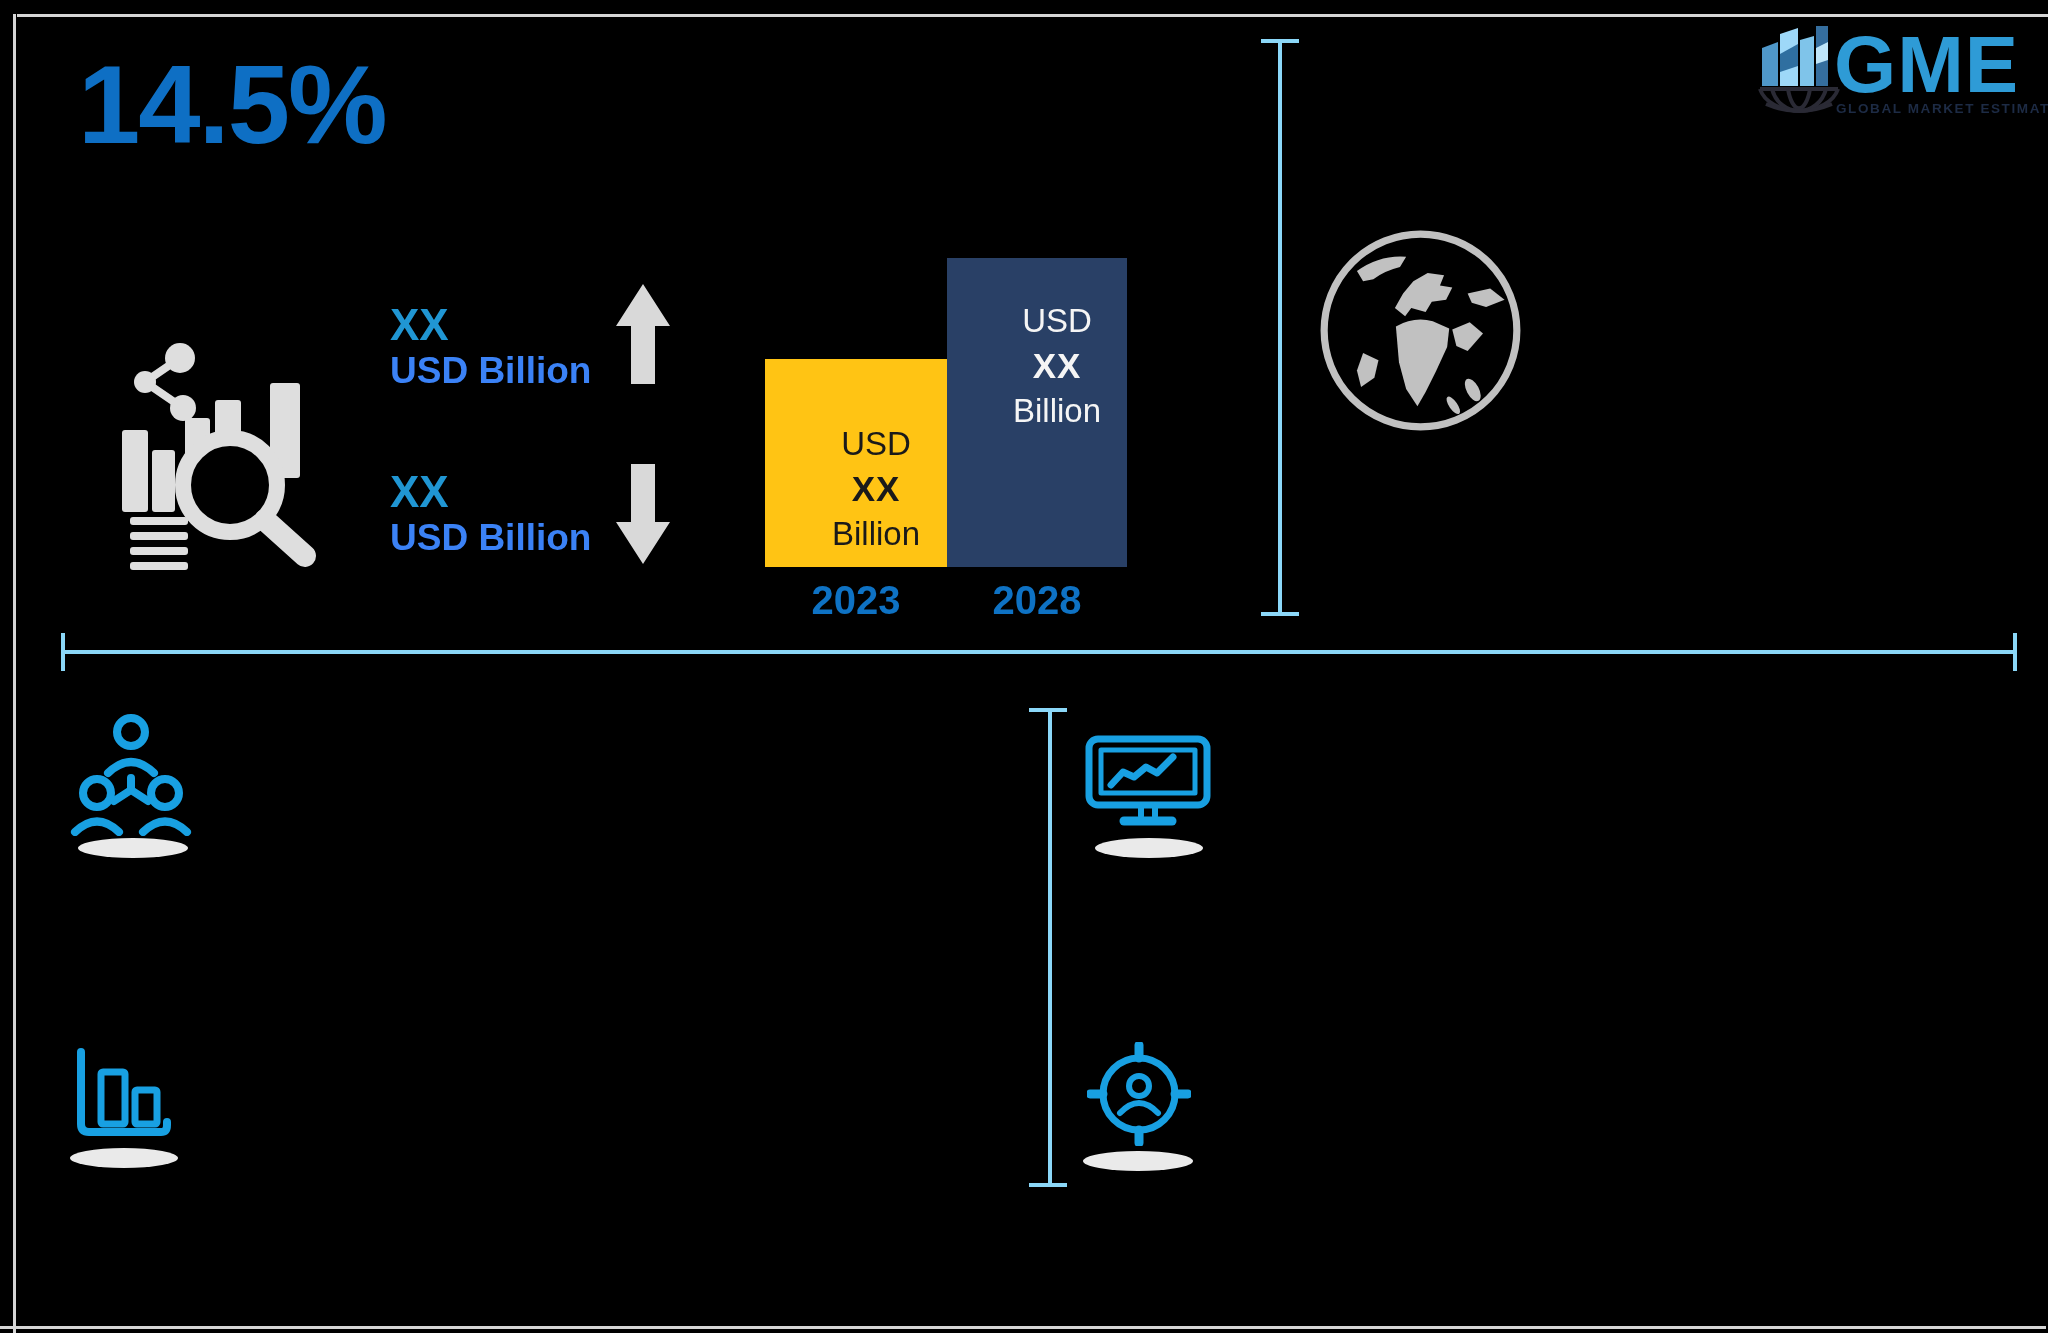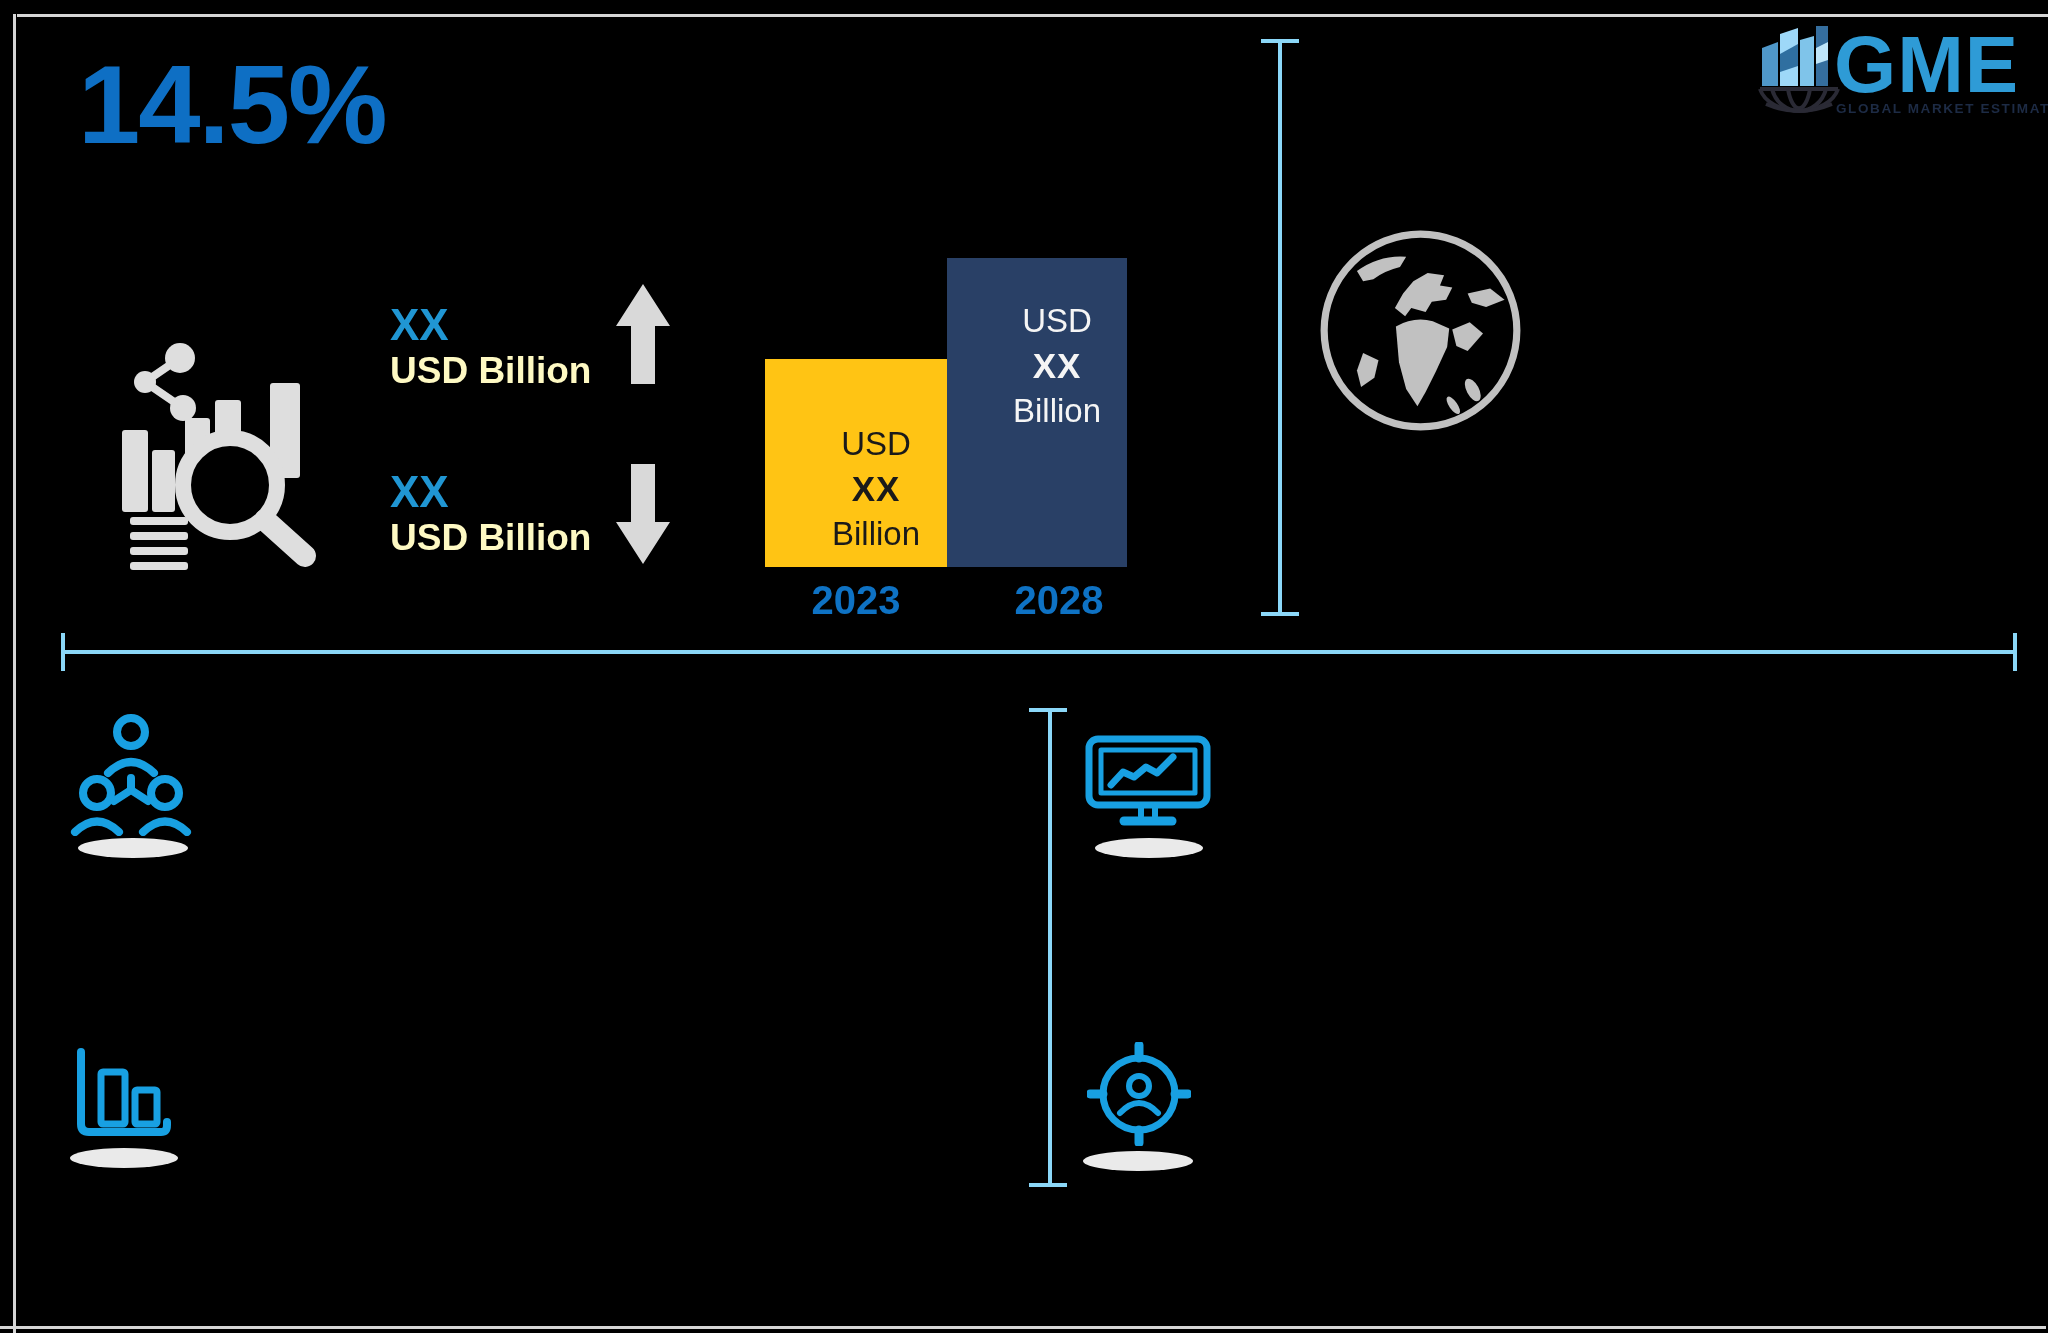--- a/index.html
+++ b/index.html
@@ -16,38 +16,38 @@
   .cagr{left:78px;top:40px;font-size:112px;font-weight:bold;color:#0E6FC4;letter-spacing:-2px;}
 
   
   .gme-logo{left:1748px;top:14px;}
 
   
   .analytics-icon{left:115px;top:342px;}
 
   
   .metric-value{font-size:44px;font-weight:bold;color:#2096D3;line-height:1;}
-  .metric-unit{font-size:37px;font-weight:bold;color:#fef9c3;line-height:1;}
+  .metric-unit{font-size:37px;font-weight:bold;color:#3b82f6;line-height:1;}
   .m1v{left:390px;top:303px;}
   .m1u{left:390px;top:352px;}
   .m2v{left:390px;top:470px;}
   .m2u{left:390px;top:519px;}
 
   .arrow-up{left:616px;top:284px;}
   .arrow-down{left:616px;top:464px;}
 
   
   .bar{display:flex;flex-direction:column;align-items:center;text-align:center;padding-left:40px;}
   .bar-2023{left:765px;top:359px;width:182px;height:208px;background:#FFC414;color:#1A1A1A;padding-top:62px;box-sizing:border-box;}
   .bar-2028{left:947px;top:258px;width:180px;height:309px;background:#294066;color:#F5F5F5;padding-top:40px;box-sizing:border-box;}
   .bar .bl{font-size:33px;line-height:45px;}
   .bar .blx{font-size:35px;line-height:45px;font-weight:bold;letter-spacing:1px;}
   .year{width:182px;text-align:center;font-size:40px;font-weight:bold;color:#0E72C4;}
   .y2023{left:765px;top:578px;text-align:center;}
-  .y2028{left:968px;top:578px;width:182px;}
+  .y2028{left:946px;top:578px;width:182px;}
 
   
   .globe-icon{left:1318px;top:228px;}
 
   
   .rule{background:#8BD7F8;}
   .v1{left:1278px;top:41px;width:4px;height:575px;}
   .v1-capt{left:1261px;top:39px;width:38px;height:4px;}
   .v1-capb{left:1261px;top:612px;width:38px;height:4px;}
   .h1{left:61px;top:650px;width:1956px;height:4px;}

